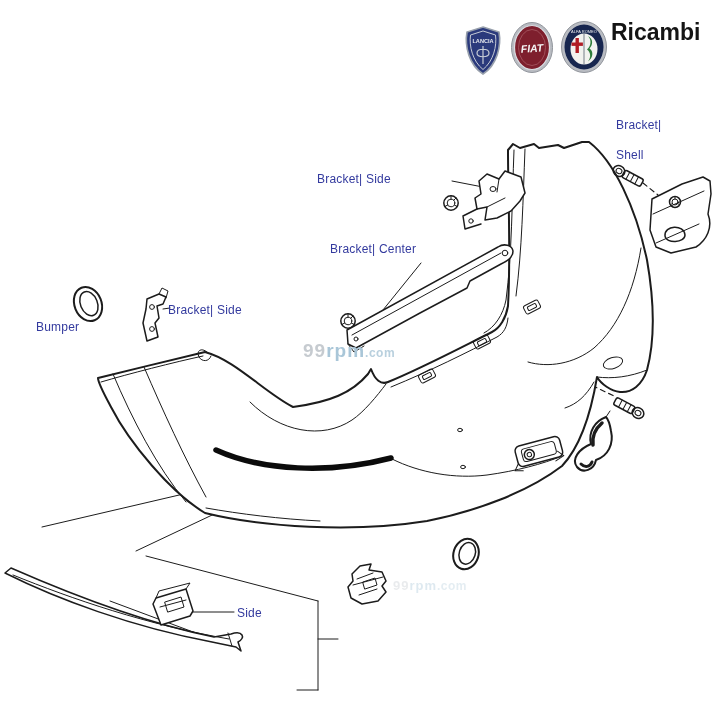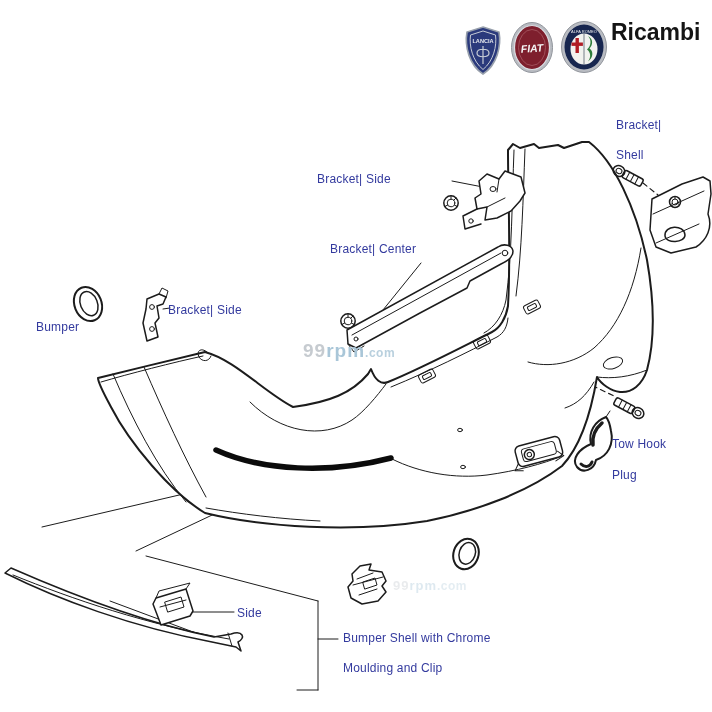--- a/index.html
+++ b/index.html
@@ -231,32 +231,24 @@
   </div>
 
   <div class="lbl l-bc">Bracket| Center</div>
 
   <div class="lbl l-bsl">Bracket| Side</div>
 
   <div class="lbl l-sg">
     <div>Bumper</div>
   </div>
 
-  <div class="lbl l-th">
-    <div>Tow Hook</div>
-    <div>Plug</div>
-  </div>
 
   <div class="lbl l-clip">Side</div>
 
 
-  <div class="lbl l-shell">
-    <div>Bumper Shell with Chrome</div>
-    <div>Moulding and Clip</div>
-  </div>
 
   <div class="logo logo-lancia">
     <svg viewBox="0 0 40 49" width="40" height="49">
       <path d="M20,1 L36,6 C38.5,20 34,39 20,48 C6,39 1.5,20 4,6 Z" fill="#2b3a7c" stroke="#98a0ac" stroke-width="1.6"></path>
       <path d="M20,5 L32.5,9 C34,20 30.5,35 20,43.5 C9.5,35 6,20 7.5,9 Z" fill="none" stroke="#c7ccd6" stroke-width="1"></path>
       <text x="20" y="17" text-anchor="middle" font-size="5.6" font-weight="bold" fill="#e8eaef" font-family="Liberation Sans, sans-serif">LANCIA</text>
       <path d="M20,20 L20,38 M14,27 C14,22 26,22 26,27 C26,32 14,32 14,27 Z" fill="none" stroke="#c7ccd6" stroke-width="1.2"></path>
     </svg>
   </div>
 

